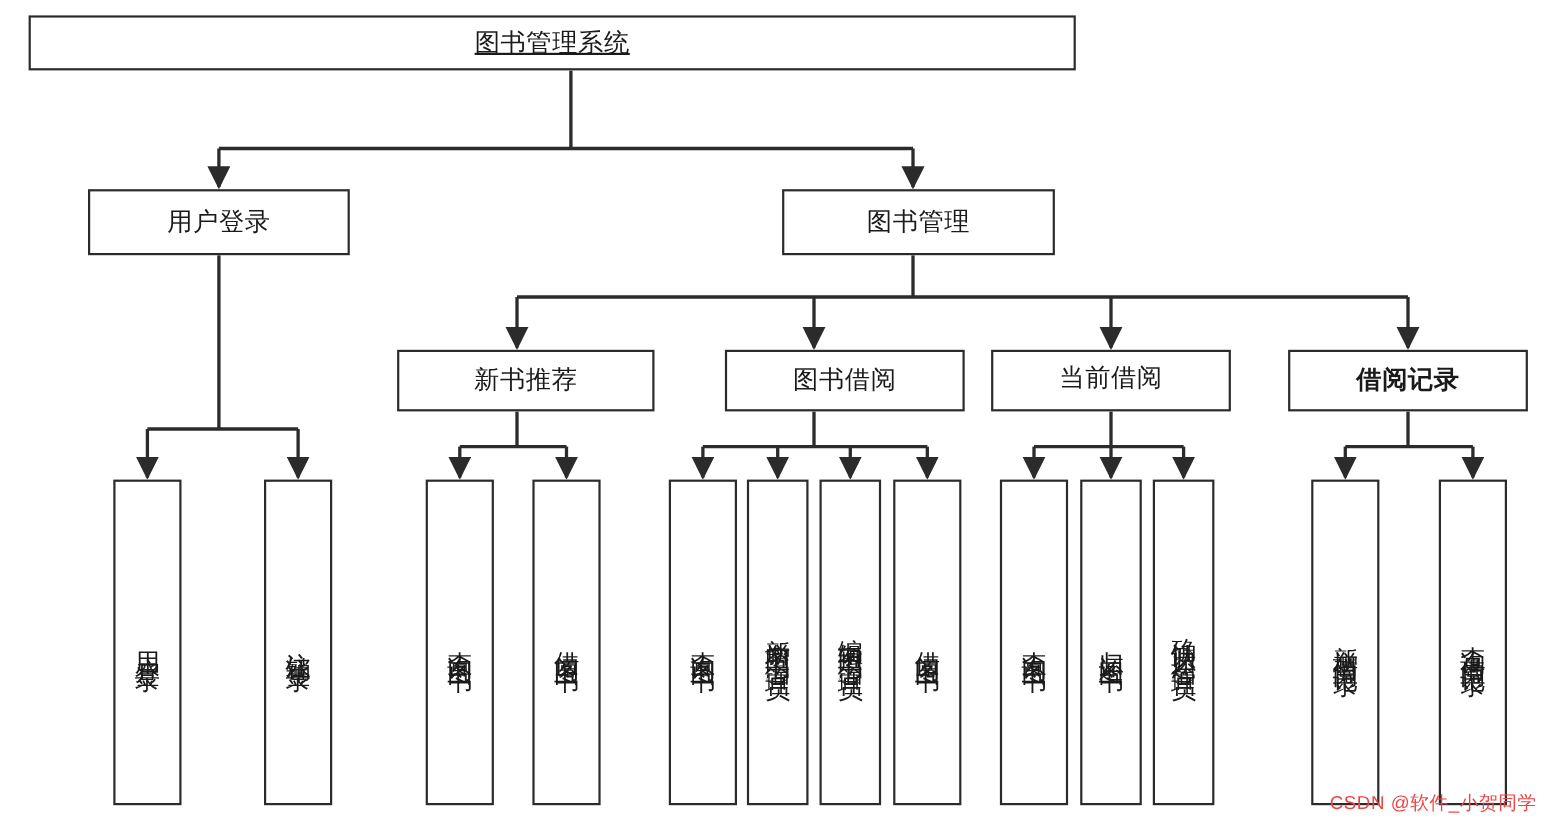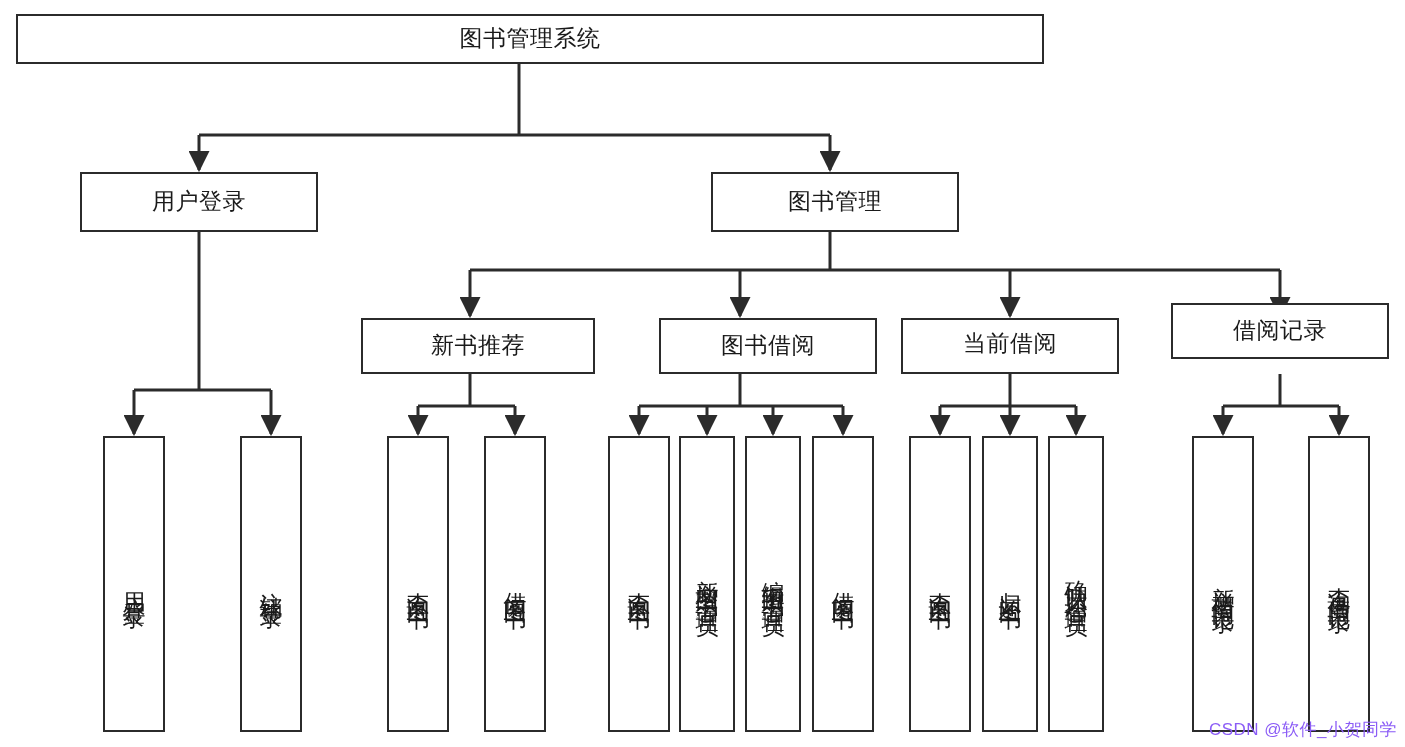--- a/index.html
+++ b/index.html
@@ -53,21 +53,21 @@
   .node.v .vtext {
     writing-mode: vertical-rl;
     text-orientation: upright;
     white-space: nowrap;
   }
   #watermark {
     position: absolute;
     right: 8px;
     bottom: 6px;
     font-size: 17px;
-    color: #8b5cf6;
+    color: #ef4444;
     letter-spacing: 0.5px;
     white-space: nowrap;
     user-select: none;
   }
 </style>
 </head>
 <body>
 
 <div id="canvas">
 
@@ -107,41 +107,41 @@
         <path d="M 940 406 L 940 434" marker-end="url(#arrow)"></path>
         <path d="M 1010 406 L 1010 434" marker-end="url(#arrow)"></path>
         <path d="M 1076 406 L 1076 434" marker-end="url(#arrow)"></path>
         <path d="M 1280 374 L 1280 406"></path>
         <path d="M 1223 406 L 1339 406"></path>
         <path d="M 1223 406 L 1223 434" marker-end="url(#arrow)"></path>
         <path d="M 1339 406 L 1339 434" marker-end="url(#arrow)"></path>
       </g>
   </svg>
 
-  <div class="node h" style="left: 16px; top: 14px; width: 1028px; height: 50px;">
+  <div class="node h" style="left: 26px; top: 14px; width: 952px; height: 50px; text-decoration: underline;">
     <span>图书管理系统</span>
   </div>
 
   <div class="node h" style="left: 80px; top: 172px; width: 238px; height: 60px;">
     <span>用户登录</span>
   </div>
   <div class="node h" style="left: 711px; top: 172px; width: 248px; height: 60px;">
     <span>图书管理</span>
   </div>
 
   <div class="node h" style="left: 361px; top: 318px; width: 234px; height: 56px;">
     <span>新书推荐</span>
   </div>
   <div class="node h" style="left: 631px; top: 318px; width: 218px; height: 56px; margin-left: 28px;">
     <span>图书借阅</span>
   </div>
   <div class="node h" style="left: 901px; top: 318px; width: 218px; height: 56px; font-family: Liberation Mono, monospace;">
     <span>当前借阅</span>
   </div>
-  <div class="node h" style="left: 1171px; top: 303px; width: 218px; height: 56px;">
+  <div class="node h" style="left: 1171px; top: 318px; width: 218px; height: 56px; font-weight: bold;">
     <span>借阅记录</span>
   </div>
 
   <div class="node v" style="left: 103px; top: 436px; width: 62px; height: 296px;">
     <span class="vtext">用户登录</span>
   </div>
   <div class="node v" style="left: 240px; top: 436px; width: 62px; height: 296px;">
     <span class="vtext">注销登录</span>
   </div>
   <div class="node v" style="left: 387px; top: 436px; width: 62px; height: 296px;">

